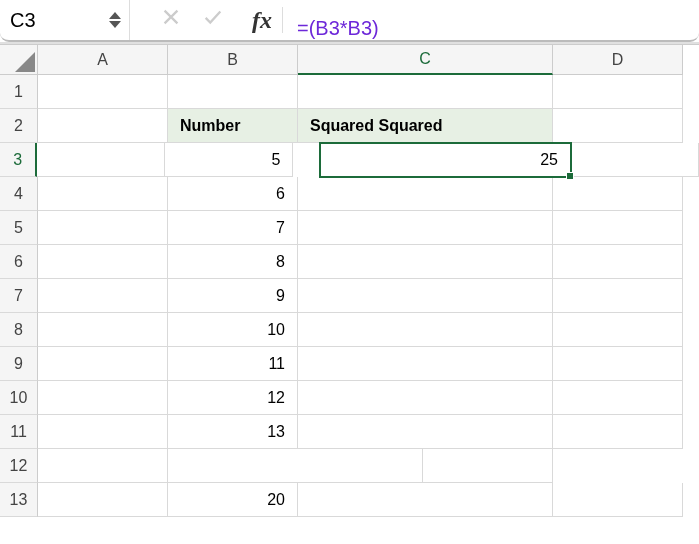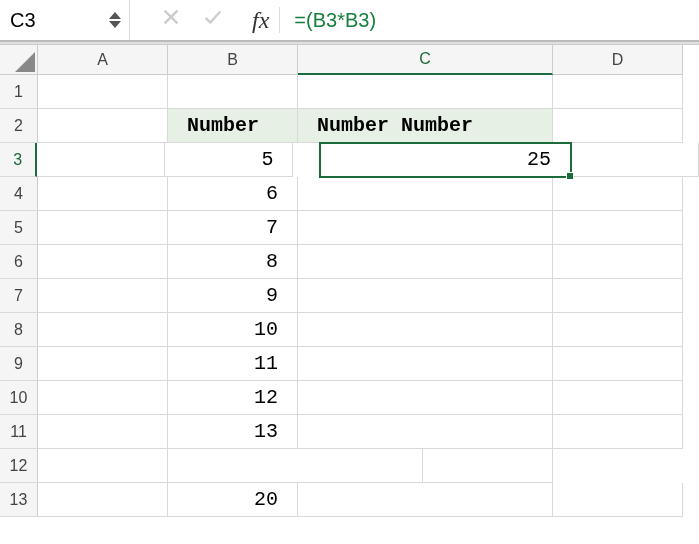--- a/index.html
+++ b/index.html
@@ -12,20 +12,21 @@
       height: 544px;
       overflow: hidden;
     }
     .formula-bar {
       display: flex;
       align-items: center;
       height: 42px;
       border-bottom: 2.5px solid #bbb;
       padding: 0;
       background: #fff;
+      border-radius: 9px;
     }
     .name-box {
       width: 130px;
       height: 100%;
       display: flex;
       align-items: center;
       padding-left: 10px;
       font-size: 20px;
       border-right: 1px solid #ddd;
       position: relative;
@@ -57,34 +58,35 @@
       font-size: 22px;
       height: 100%;
     }
     .fb-icons .cancel svg, .fb-icons .enter svg { width:22px; height:22px; stroke:#ccc; stroke-width:2.5; fill:none; }
     .fx {
       font-family: "Times New Roman", serif;
       font-style: italic;
       font-size: 24px;
       color: #333;
       padding: 0 10px;
+      font-weight: bold;
     }
     .divider {
       width: 1px;
       height: 26px;
       background: #ddd;
     }
     .formula-input {
       flex: 1;
       font-size: 20px;
       padding-left: 14px;
-      color: #15803d;
+      color: #6d28d9;
       height: 100%;
       display: flex;
-      align-items: center;
+      align-items: flex-end;
     }
     .toprule {
       height: 3px;
       background: #e0e0e0;
       border-bottom: 1px solid #ccc;
     }
     .grid {
       display: block;
       user-select: none;
     }
@@ -130,26 +132,25 @@
       justify-content: center;
       font-size: 16px;
       color: #444;
     }
     .row-header.active { border-right: 2px solid #1c6b3a; color:#1c6b3a; font-weight:500; }
     .cell {
       border-right: 1px solid #d9d9d9;
       border-bottom: 1px solid #d9d9d9;
       display: flex;
       align-items: center;
-      padding: 0 19px;
-      font-size: 20px;
+      padding: 0 12px;
+      font-size: 16px;
       color: #000;
       position: relative;
       background: #fff;
-      font-family: Liberation Mono, monospace;
     }
     .col-A { width: 130px; }
     .col-B { width: 130px; }
     .col-C { width: 255px; }
     .col-D { width: 130px; }
     .header-cell { background: #e7f0e4; font-weight: bold; }
     .num { justify-content: flex-end; }
     .selected {
       outline: 2.5px solid #1c6b3a;
       outline-offset: -1px;
@@ -211,21 +212,21 @@
       <div class="row-header">1</div>
       <div class="cell col-A"></div>
       <div class="cell col-B"></div>
       <div class="cell col-C"></div>
       <div class="cell col-D"></div>
     </div>
     <div class="row">
       <div class="row-header">2</div>
       <div class="cell col-A"></div>
       <div class="cell col-B header-cell">Number</div>
-      <div class="cell col-C header-cell">Number Number</div>
+      <div class="cell col-C header-cell">Squared Squared</div>
       <div class="cell col-D"></div>
     </div>
     <div class="row">
       <div class="row-header active">3</div>
       <div class="cell col-A"></div>
       <div class="cell col-B num">5</div>
       <div class="cell col-C num selected">25<div class="fill-handle"></div></div>
       <div class="cell col-D"></div>
     </div>
     <div class="row">

